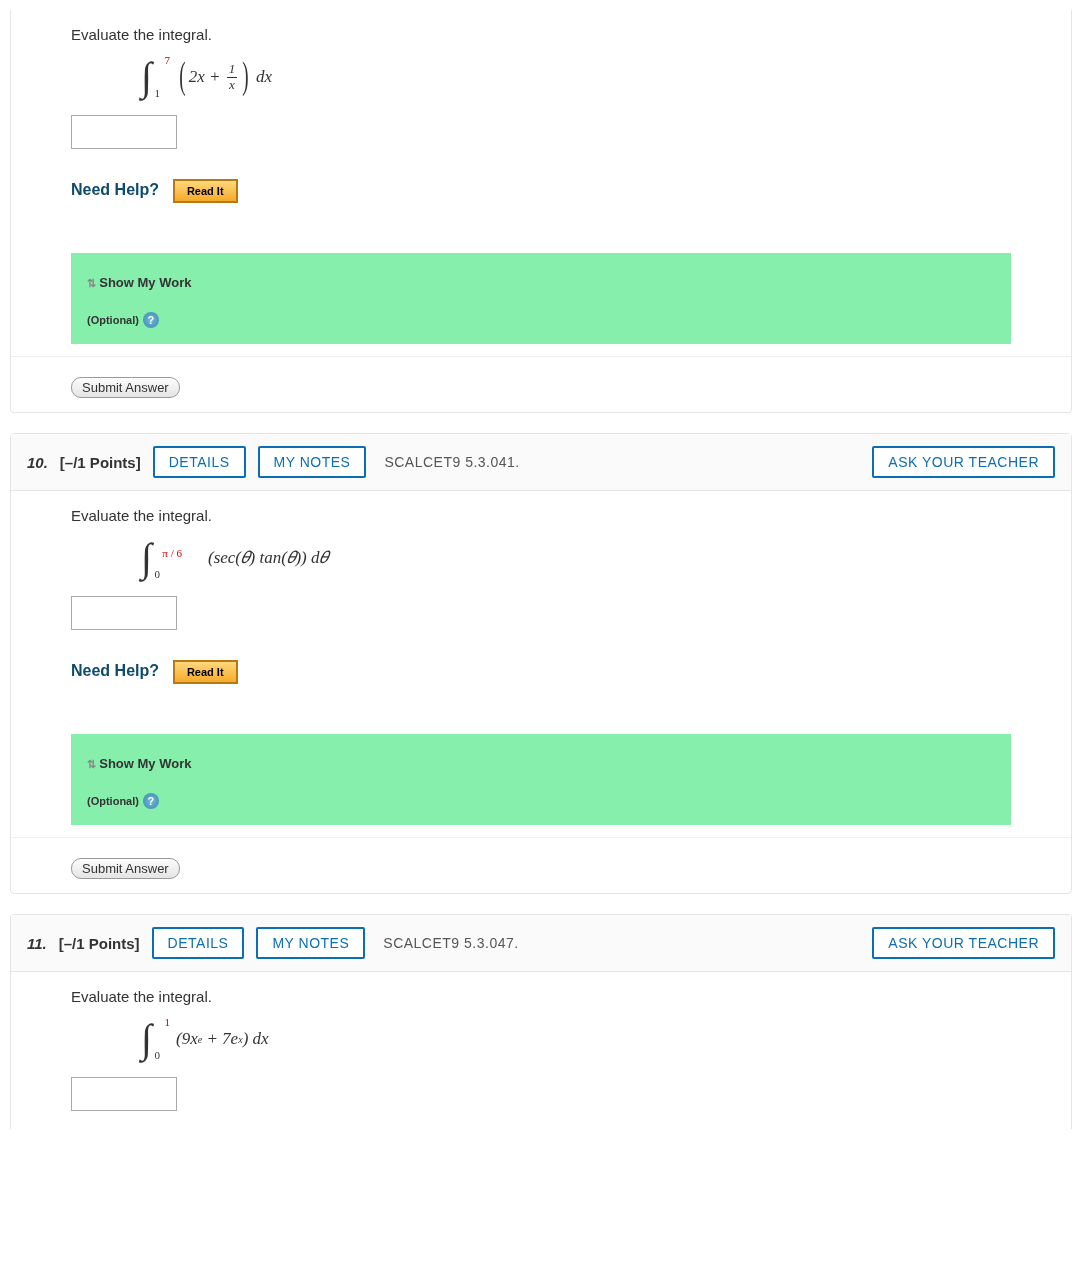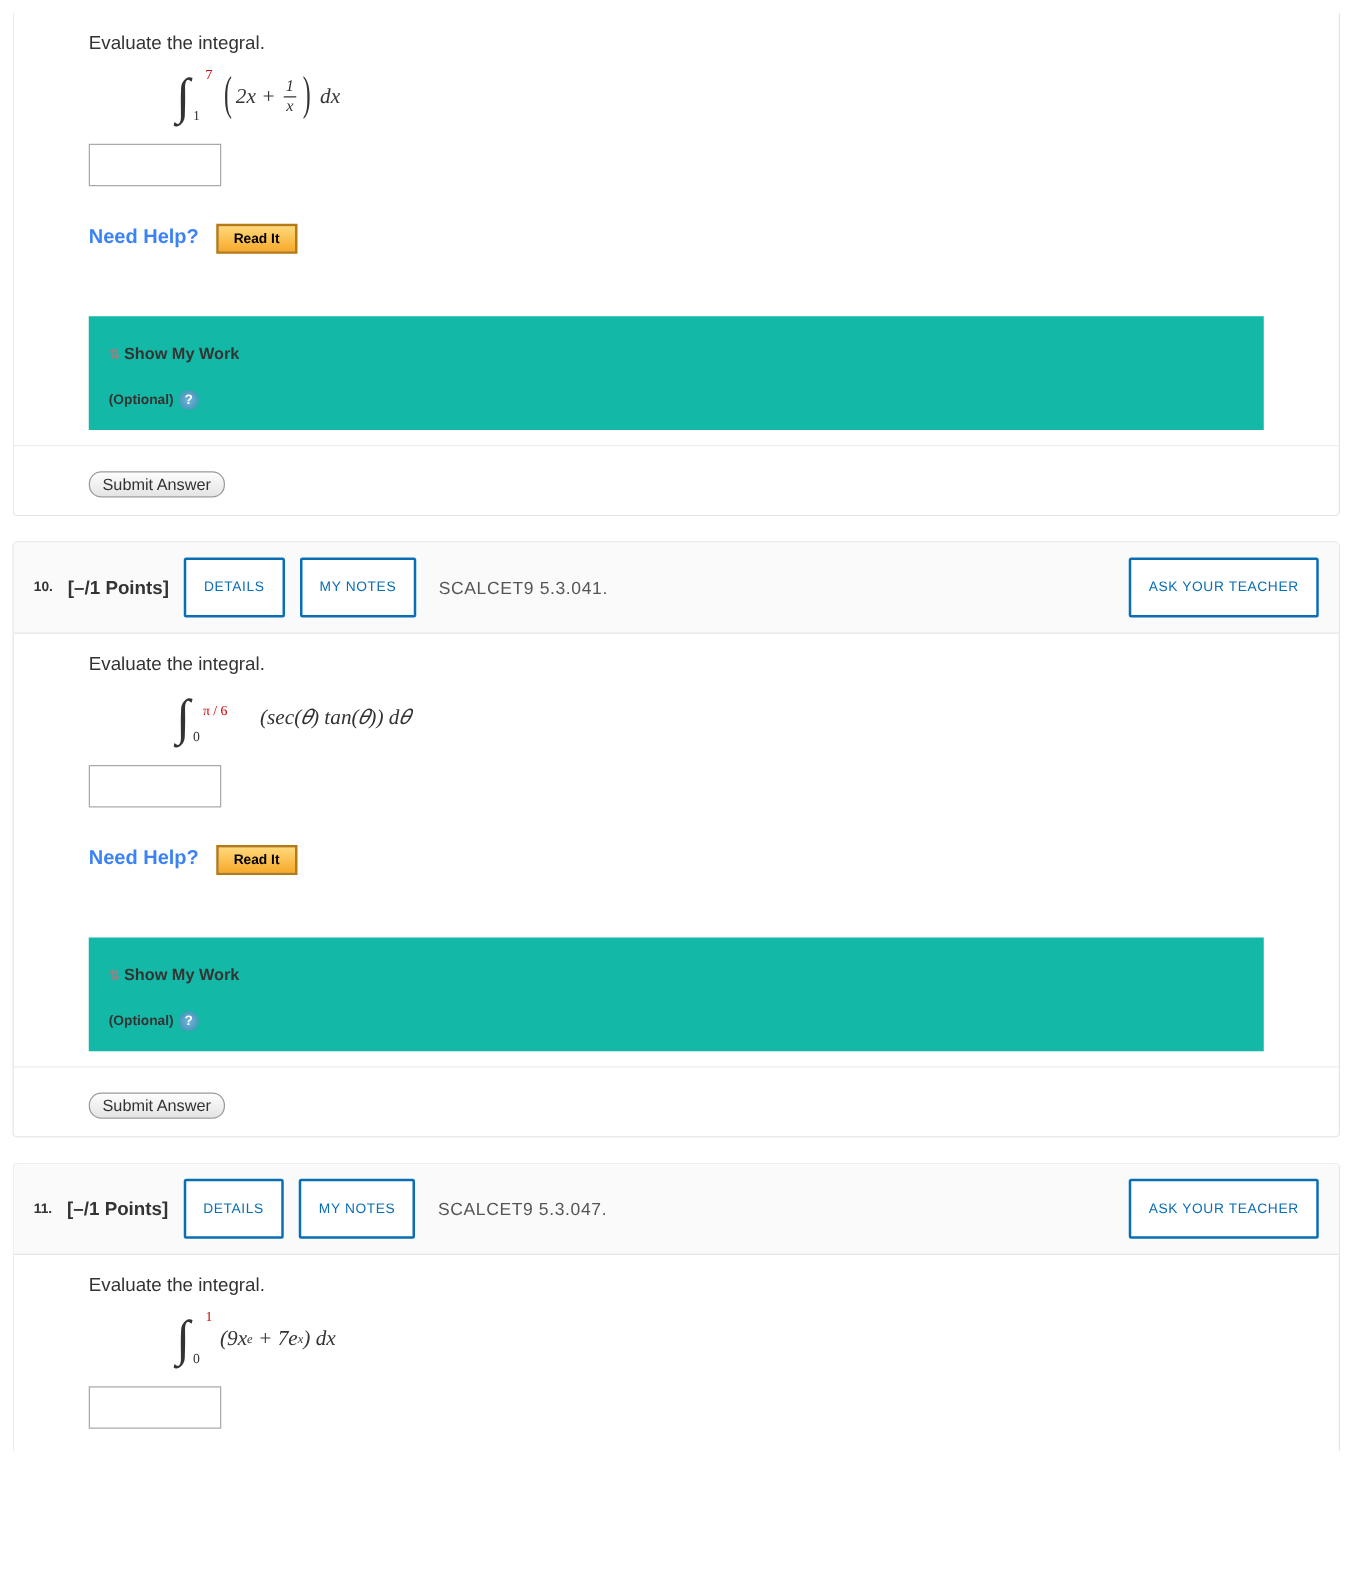--- a/index.html
+++ b/index.html
@@ -20,32 +20,33 @@
     padding: 12px 16px;
     border-bottom: 1px solid #e5e5e5;
     background: #fafafa;
     display: flex;
     align-items: center;
     gap: 12px;
     flex-wrap: wrap;
   }
   .qnum {
     font-weight: bold;
-    font-size: 11px;
+    font-size: 15px;
+    font-style: italic;
   }
   .points {
     font-weight: bold;
     font-size: 15px;
   }
   .blue-btn {
     border: 2px solid #0a6eb4;
     color: #0a6eb4;
     background: #fff;
-    padding: 16px 14px;
-    font-size: 11px;
+    padding: 6px 14px;
+    font-size: 14px;
     font-weight: 500;
     letter-spacing: 0.5px;
     cursor: pointer;
     border-radius: 2px;
   }
   .source {
     color: #555;
     font-size: 14px;
     letter-spacing: 0.5px;
     margin-left: 6px;
@@ -140,39 +141,39 @@
     width: 100px;
     height: 30px;
     border: 1px solid #aaa;
     background: #fff;
     display: block;
     margin-bottom: 30px;
   }
   .need-help {
     font-size: 16px;
     font-weight: bold;
-    color: #3b82f6;
+    color: #0c4a6e;
     display: inline-block;
     margin-right: 10px;
   }
   .read-it {
     display: inline-block;
     background: linear-gradient(#ffd87a, #f7aa2b);
     border: 2px solid #b57a14;
     color: #000;
     font-size: 11px;
     font-weight: bold;
     padding: 4px 12px;
     cursor: pointer;
   }
   .help-row {
     margin-bottom: 50px;
   }
   .show-work {
-    background: #14b8a6;
+    background: #86efac;
     padding: 22px 16px 16px 16px;
     margin-bottom: 0;
   }
   .show-work-title {
     font-size: 13px;
     font-weight: bold;
     color: #333;
     margin-bottom: 22px;
   }
   .show-work-title::before {

